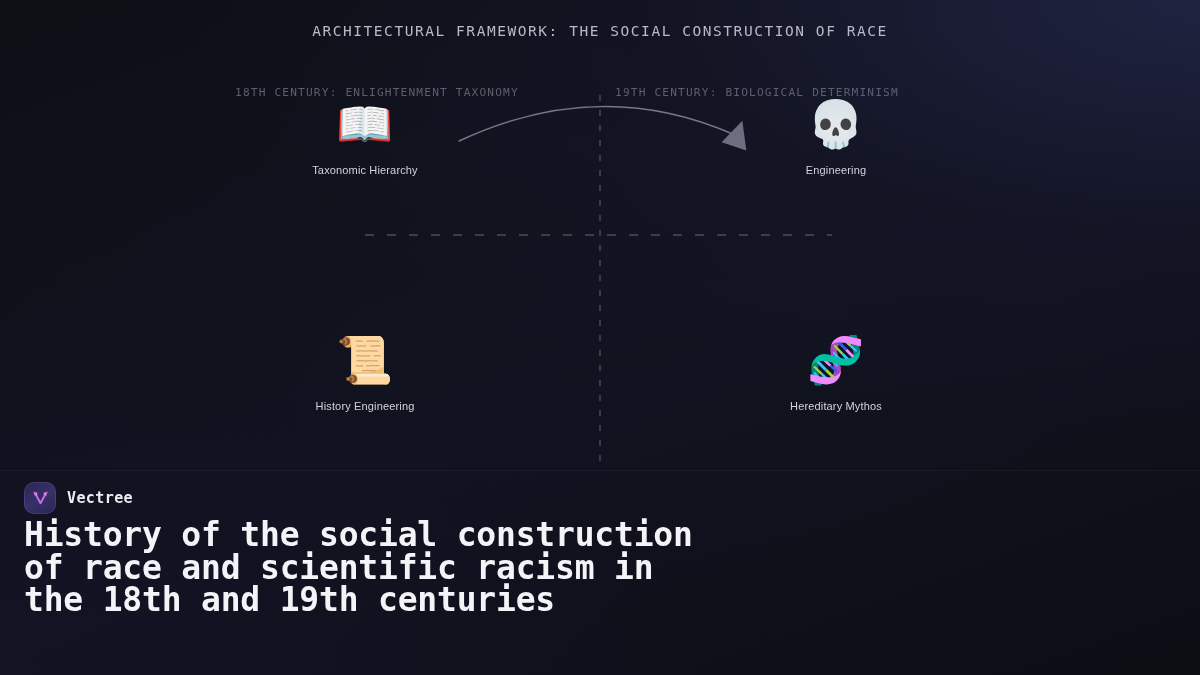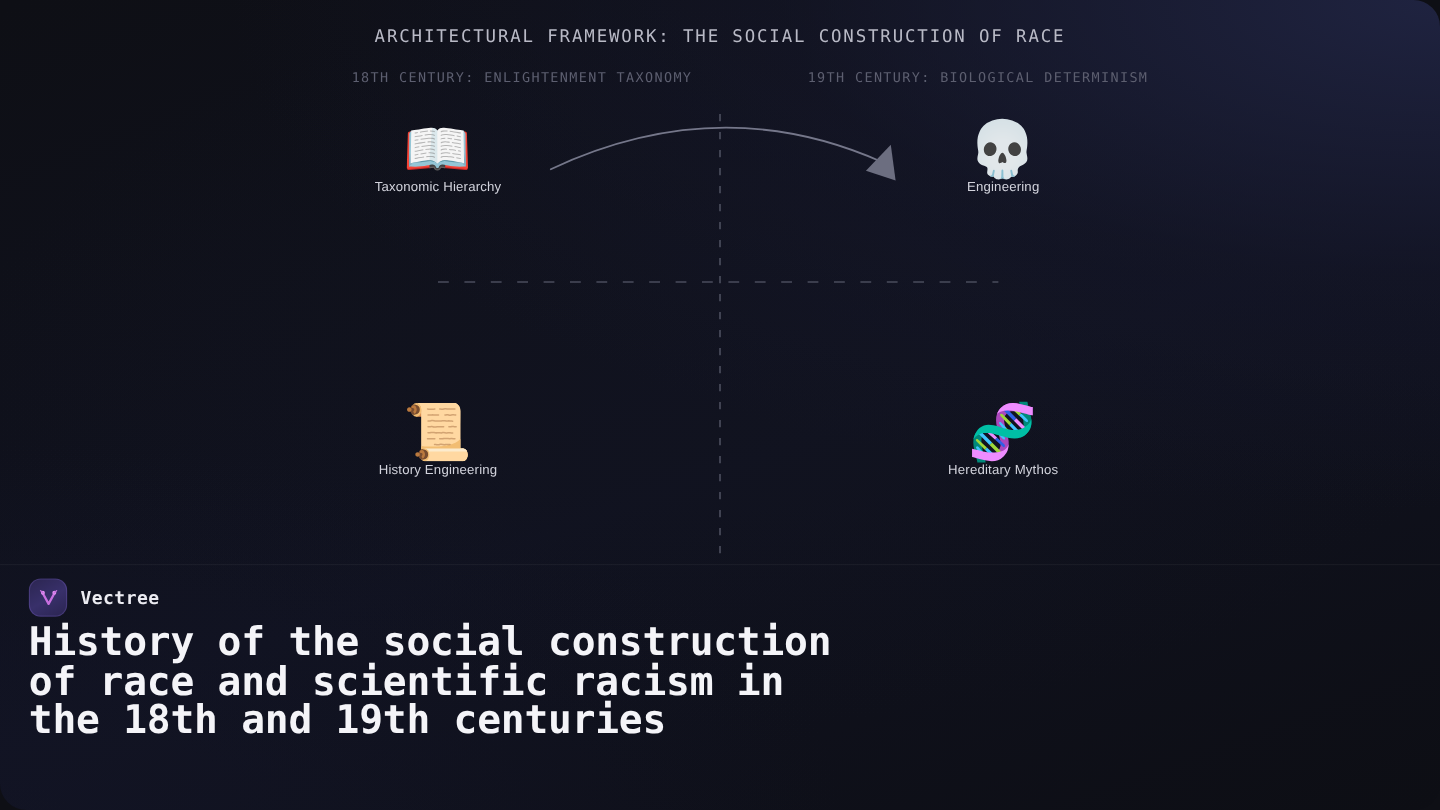--- a/index.html
+++ b/index.html
@@ -14,21 +14,20 @@
   #root {
     position:relative;
     width:1200px; height:675px;
     background:
       radial-gradient(120% 90% at 100% 0%,   rgba(32,36,66,0.95) 0%, rgba(22,24,44,0.45) 38%, rgba(14,15,21,0) 70%),
       radial-gradient(90% 70% at 0% 100%,    rgba(20,22,40,0.55) 0%, rgba(14,15,21,0) 65%),
       radial-gradient(70% 60% at 50% 45%,    rgba(18,20,32,0.55) 0%, rgba(14,15,21,0) 75%),
       linear-gradient(160deg, #0e0f15 0%, #101220 55%, #0d0e14 100%);
     font-family:"Liberation Sans", sans-serif;
     color:#e9e9ef;
-    border-radius:22px;
   }
 
   
   #canvas {
     position:absolute;
     left:0; top:0;
     width:1200px; height:470px;
   }
 
   #diagram-title {
@@ -38,27 +37,27 @@
     text-align:center;
     font-family:"DejaVu Sans Mono", monospace;
     font-size:14.5px;
     letter-spacing:1.55px;
     color:#b9bac6;
     white-space:nowrap;
   }
 
   .column-header {
     position:absolute;
-    top:58px;
+    top:86px;
     font-family:"DejaVu Sans Mono", monospace;
     font-size:11.2px;
     letter-spacing:1.15px;
     color:#5d5f70;
     white-space:nowrap;
-    text-align:center;
+    text-align:left;
   }
   #col-header-0 { left:235px; width:400px; }
   #col-header-1 { left:615px; width:400px; }
 
   
   #connectors {
     position:absolute;
     left:0; top:0;
     width:1200px; height:470px;
     pointer-events:none;
@@ -74,20 +73,21 @@
   .node-icon {
     font-family:"DejaVu Sans", sans-serif;
     font-size:46px;
     line-height:52px;
     height:52px;
     display:block;
     -webkit-font-smoothing:antialiased;
   }
   .node-label {
     display:block;
+    margin-top:14px;
     font-family:"Liberation Sans", sans-serif;
     font-size:11px;
     letter-spacing:0.15px;
     color:#d2d3dc;
     white-space:nowrap;
   }
 
   #node-taxonomic-hierarchy { left:365px; top:98px; }
   #node-craniometry         { left:836px; top:98px; }
   #node-social-engineering  { left:365px; top:334px; }

